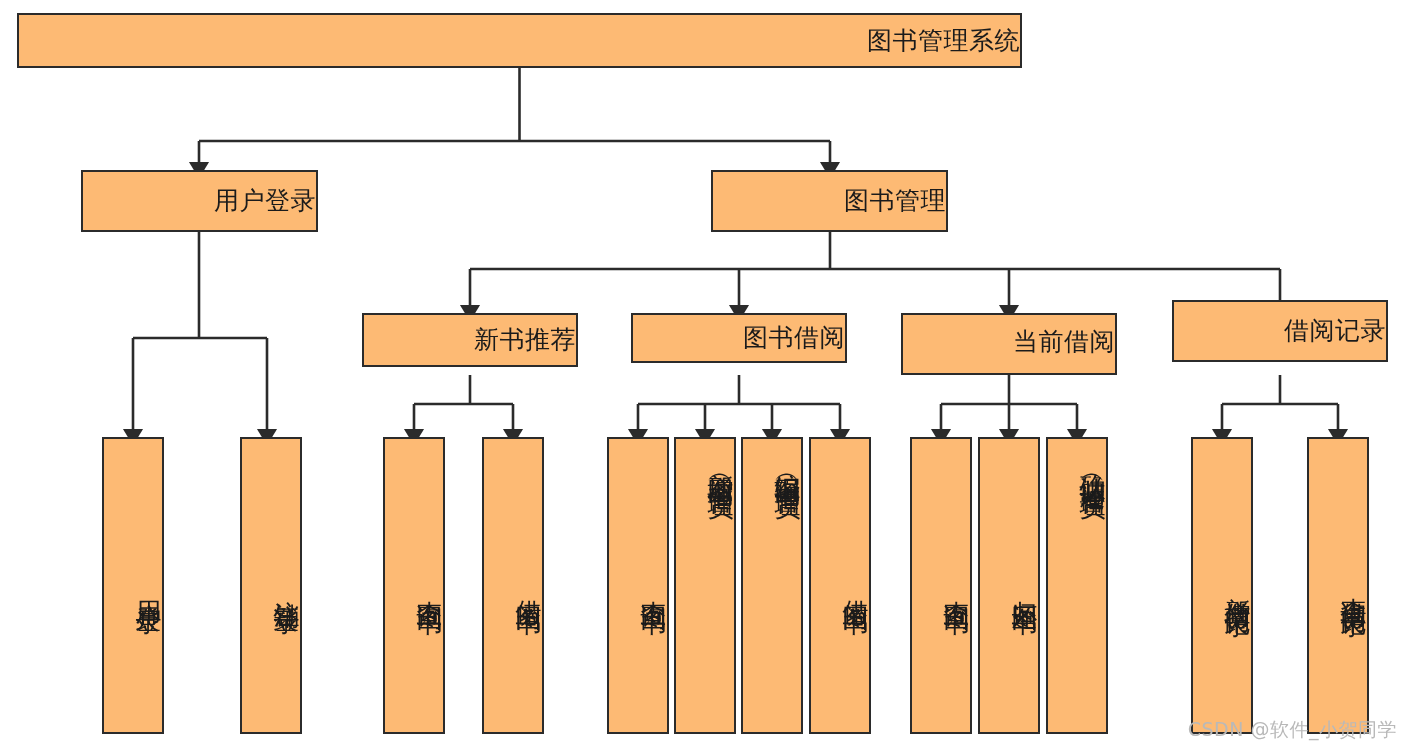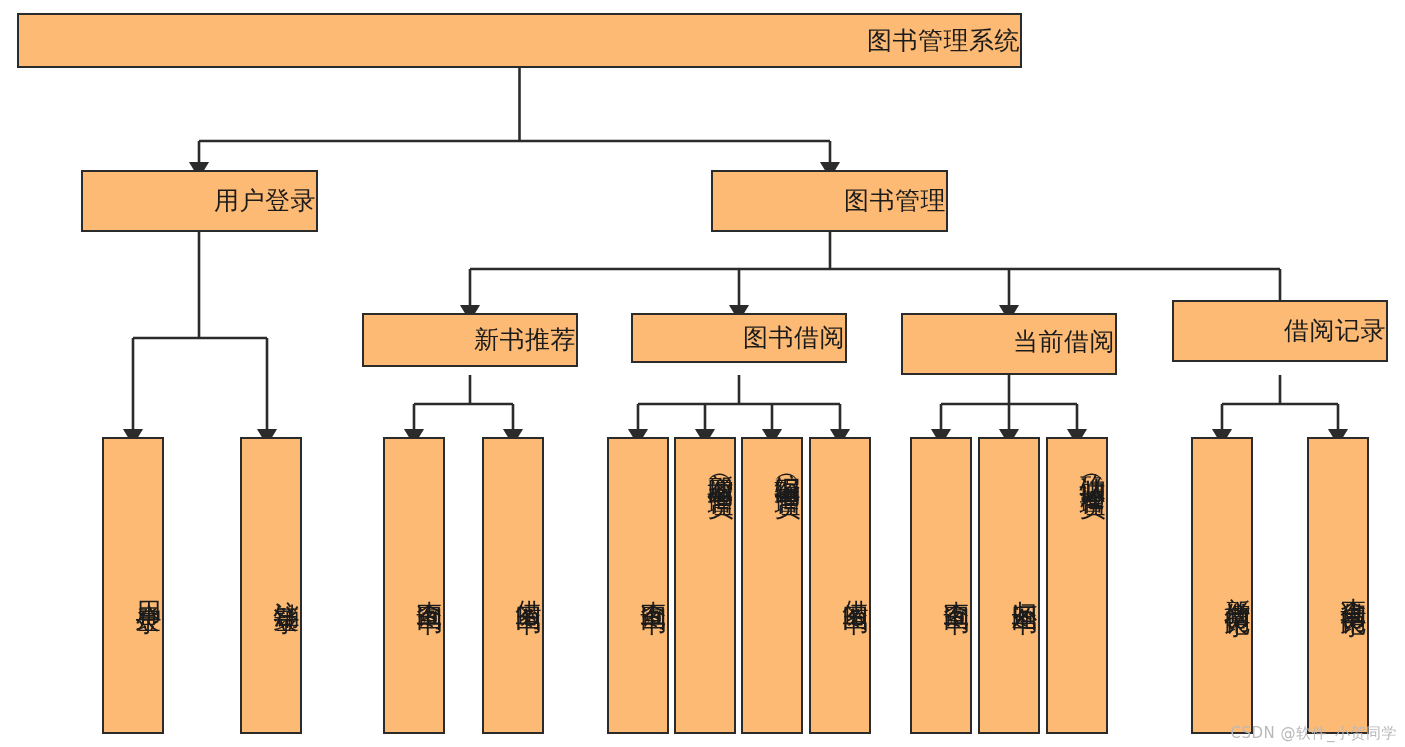--- a/index.html
+++ b/index.html
@@ -65,21 +65,21 @@
     white-space: nowrap;
   }
   .node.vert.centered {
     align-items: center;
     padding-top: 0;
   }
   .watermark {
     position: absolute;
     right: 8px;
     bottom: 4px;
-    font-size: 15px;
+    font-size: 19px;
     color: #b9b9b9;
     letter-spacing: 0.5px;
     z-index: 5;
     white-space: nowrap;
     font-family: "DejaVu Sans", "Liberation Sans", sans-serif;
   }
 </style>
 </head>
 <body>
 

